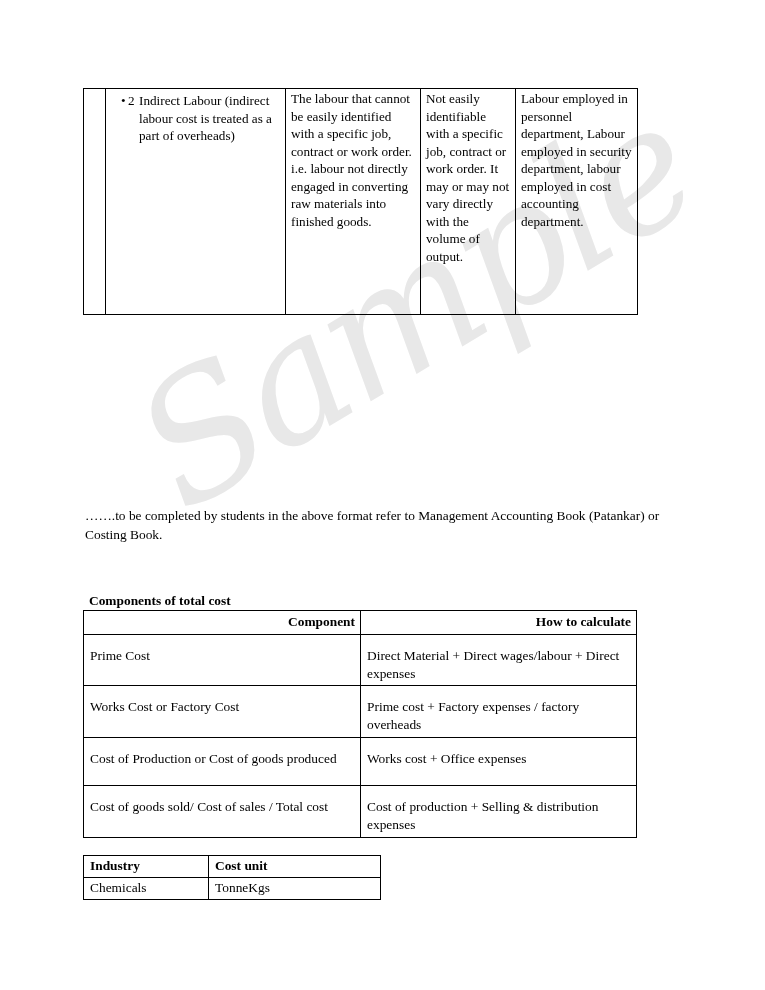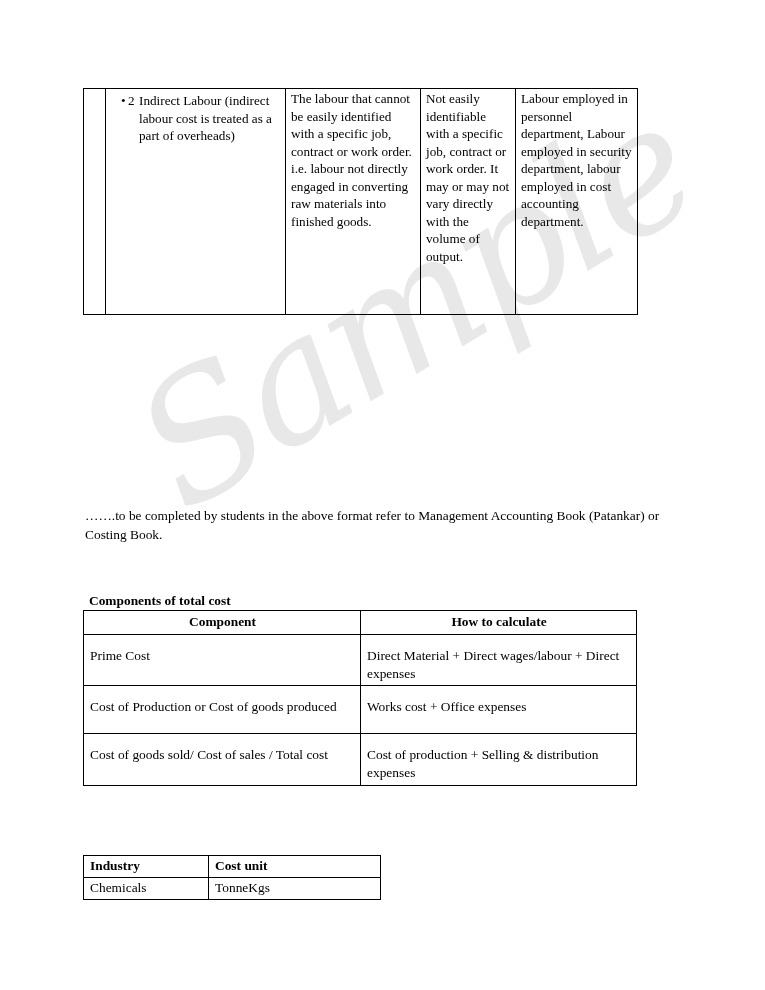--- a/index.html
+++ b/index.html
@@ -123,21 +123,21 @@
   }
 
   
   #table-components {
     left: 83px;
     top: 610px;
     width: 553px;
     font-size: 13.4px;
   }
   #table-components td { padding: 12px 5px 3px 6px; }
-  #table-components th { padding: 2px 5px 3px 6px; text-align: center; font-weight: bold; }
+  #table-components th { padding: 2px 5px 3px 6px; text-align: right; font-weight: bold; }
   .cc-comp { width: 277px; }
   .cc-calc { width: 276px; }
   #table-components tr.r1 td { height: 32px; }
   #table-components tr.r2 td { height: 32px; }
   #table-components tr.r3 td { height: 32px; }
   #table-components tr.r4 td { height: 32px; }
 
   
   .costsheet-para {
     position: absolute;
@@ -210,20 +210,24 @@
         <tr>
           <th>Component</th>
           <th>How to calculate</th>
         </tr>
       </thead>
       <tbody>
         <tr class="r1">
           <td>Prime Cost</td>
           <td>Direct Material + Direct wages/labour + Direct expenses</td>
         </tr>
+        <tr class="r2">
+          <td>Works Cost or Factory Cost</td>
+          <td>Prime cost + Factory expenses / factory overheads</td>
+        </tr>
         <tr class="r3">
           <td>Cost of Production or Cost of goods produced</td>
           <td>Works cost + Office expenses</td>
         </tr>
         <tr class="r4">
           <td>Cost of goods sold/ Cost of sales / Total cost</td>
           <td>Cost of production + Selling &amp; distribution expenses</td>
         </tr>
       </tbody>
     </table>

